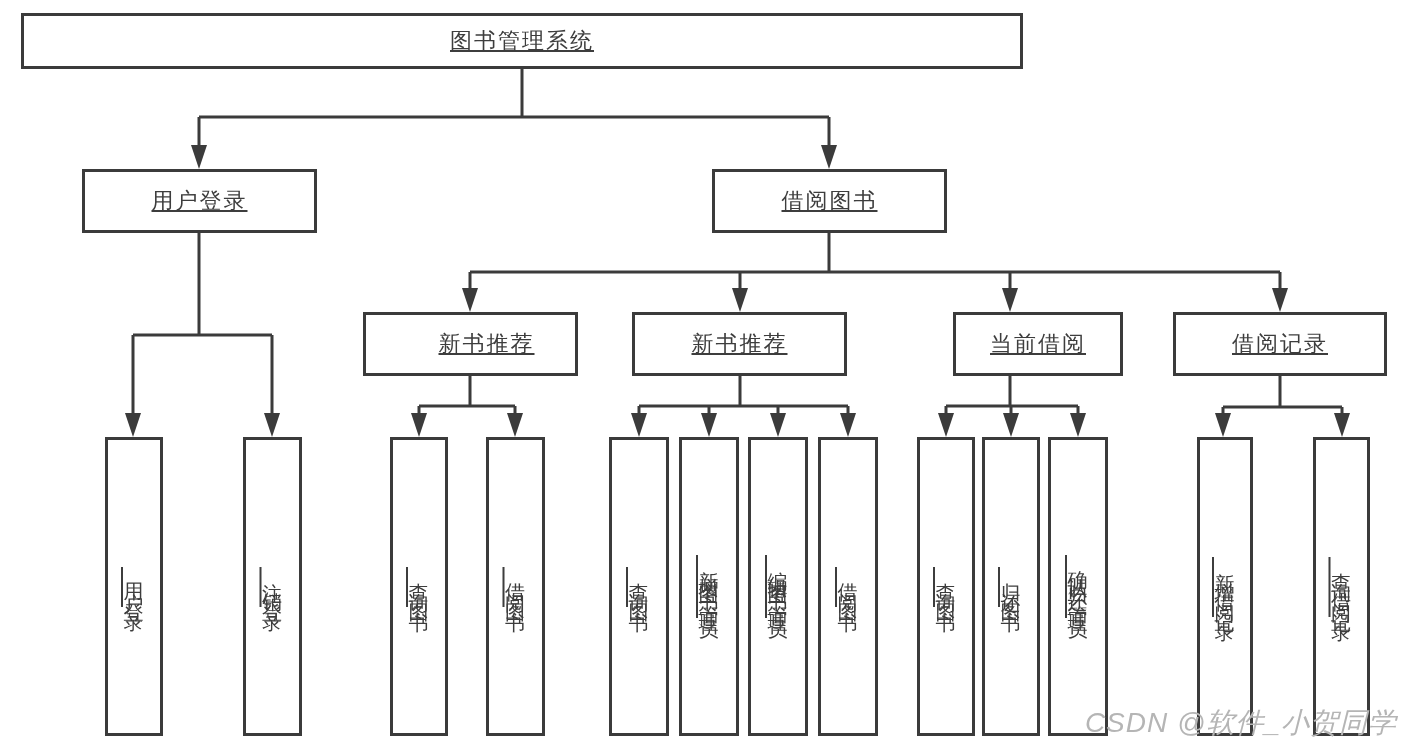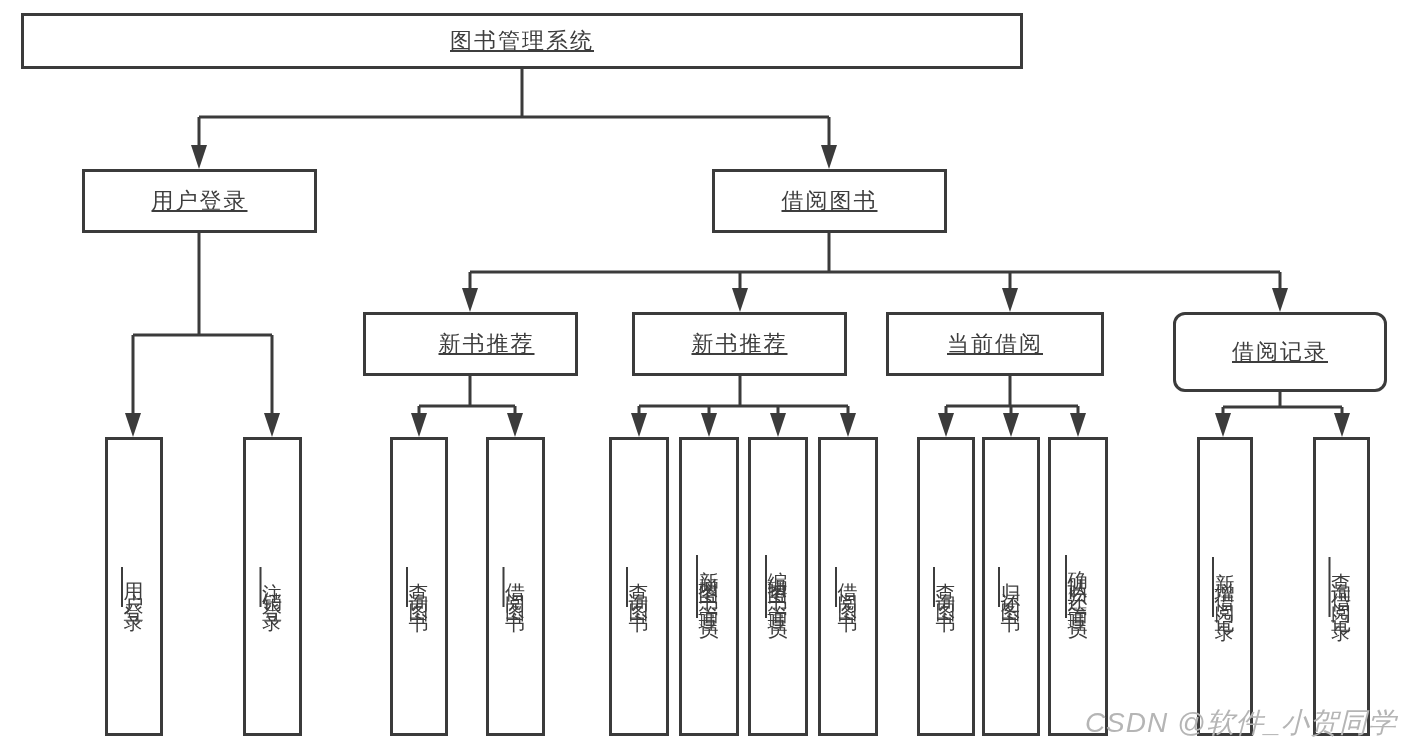--- a/index.html
+++ b/index.html
@@ -72,22 +72,22 @@
     </g>
   </svg>
 
   <div class="box hbox" style="left:21px;top:13px;width:1002px;height:56px;">图书管理系统</div>
 
   <div class="box hbox" style="left:82px;top:169px;width:235px;height:64px;">用户登录</div>
   <div class="box hbox" style="left:712px;top:169px;width:235px;height:64px;">借阅图书</div>
 
   <div class="box hbox" style="left:363px;top:312px;width:215px;height:64px;padding-left:32px;">新书推荐</div>
   <div class="box hbox" style="left:632px;top:312px;width:215px;height:64px;">新书推荐</div>
-  <div class="box hbox" style="left:886px;top:312px;width:218px;height:64px;">当前借阅</div>
-  <div class="box hbox" style="left:1173px;top:312px;width:214px;height:80px;border-radius:12px;">借阅记录</div>
+  <div class="box hbox" style="left:953px;top:312px;width:170px;height:64px;">当前借阅</div>
+  <div class="box hbox" style="left:1173px;top:312px;width:214px;height:64px;">借阅记录</div>
 
   <div class="box vleaf" style="left:105px;width:58px;">
     <span class="vtext">用户登录</span>
   </div>
   <div class="box vleaf" style="left:243px;width:59px;">
     <span class="vtext">注销登录</span>
   </div>
 
   <div class="box vleaf" style="left:390px;width:58px;">
     <span class="vtext">查询图书</span>

